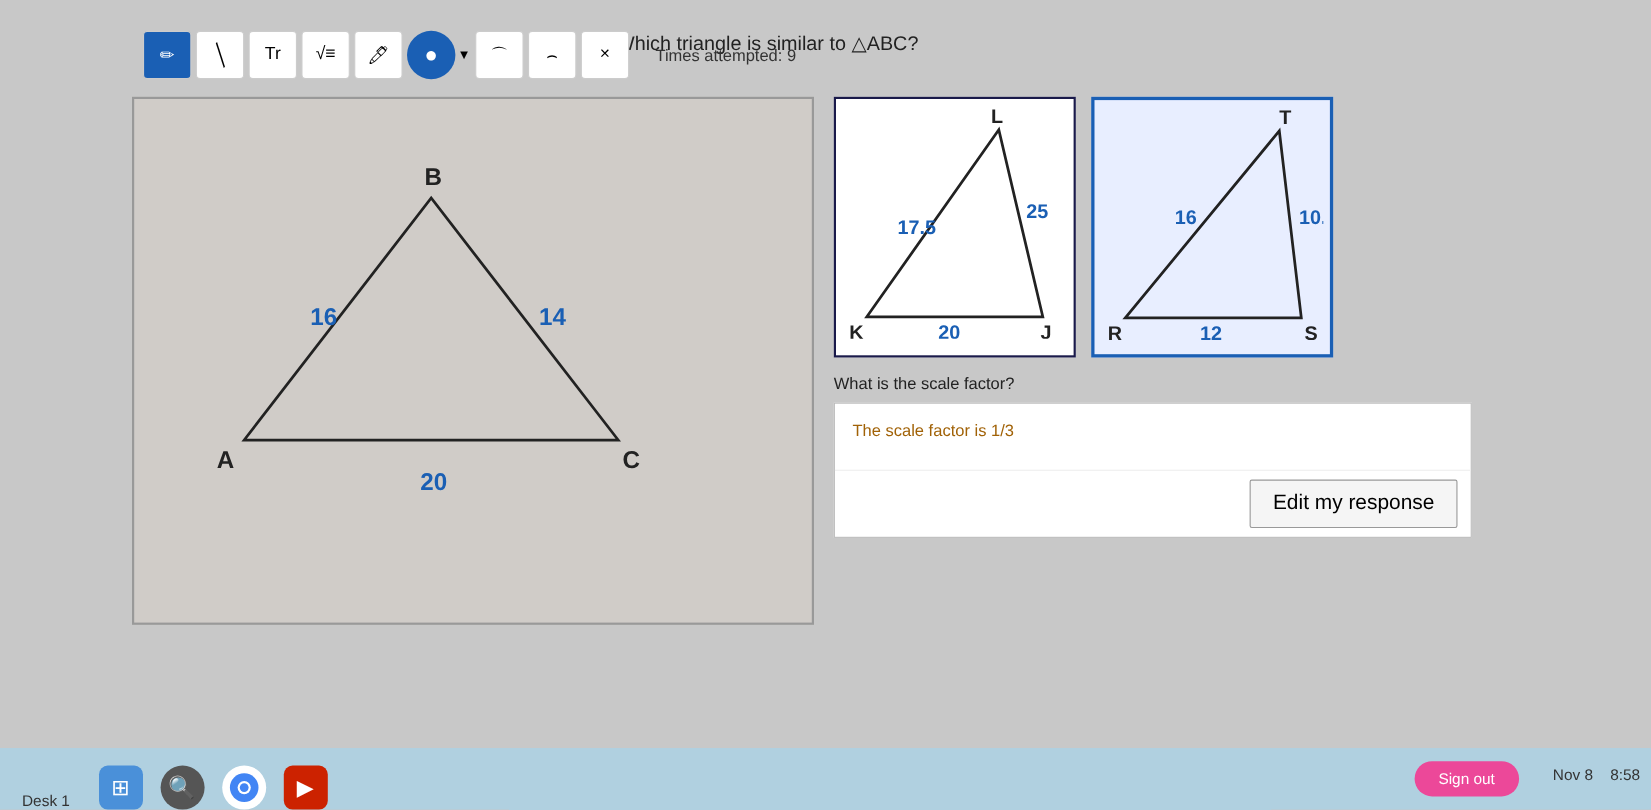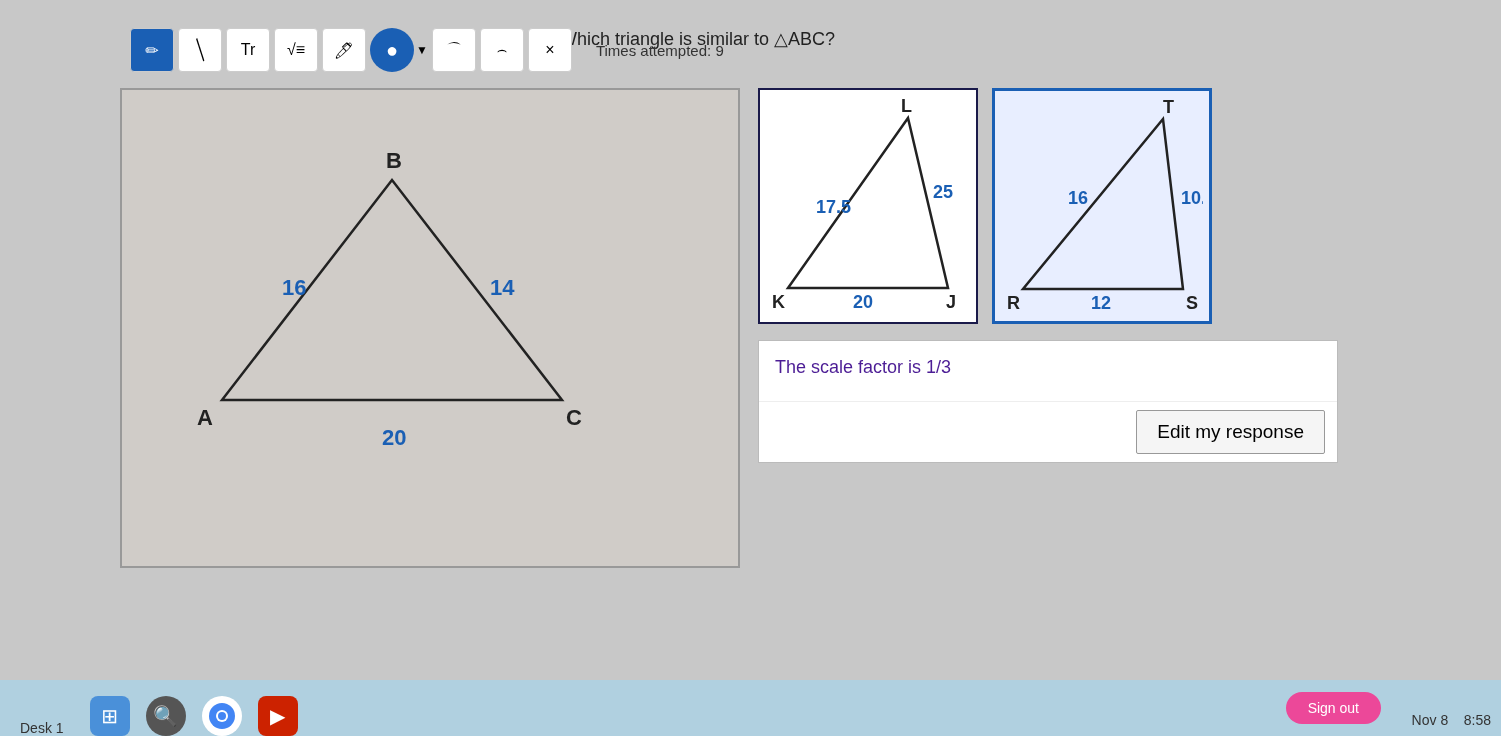--- a/index.html
+++ b/index.html
@@ -126,21 +126,21 @@
       color: #fff;
       border: none;
       border-radius: 20px;
       padding: 8px 22px;
       font-size: 14px;
       cursor: pointer;
     }
     .clock-area {
       position: absolute;
       right: 10px;
-      bottom: 8px;
+      bottom: 24px;
       font-size: 14px;
       color: #333;
     }
 
     
     svg text { font-family: Arial, sans-serif; }
   </style>
 </head>
 <body>
 
@@ -232,22 +232,23 @@
 
         <text x="178" y="105" font-size="18" font-weight="bold" fill="#1a5fb4">10.5</text>
 
         <text x="88" y="210" font-size="18" font-weight="bold" fill="#1a5fb4">12</text>
       </svg>
     </div>
 
   </div>
 
   <div class="question-section">
+    <p class="question-text">What is the scale factor?</p>
     <div style="border:1px solid #bbb; background:#fff; width:580px;">
-      <div style="padding:16px 16px; font-size:18px; color:#4c1d95; min-height:60px;">The scale factor is 1/3</div>
+      <div style="padding:16px 16px; font-size:15px; color:#a16207; min-height:60px;">The scale factor is 1/3</div>
       <div style="padding:8px 12px; text-align:right; border-top:1px solid #eee;">
         <button class="edit-response-btn">Edit my response</button>
       </div>
     </div>
   </div>
 
 </div>
 
 <div class="taskbar">
   <span class="taskbar-label">Desk 1</span>

